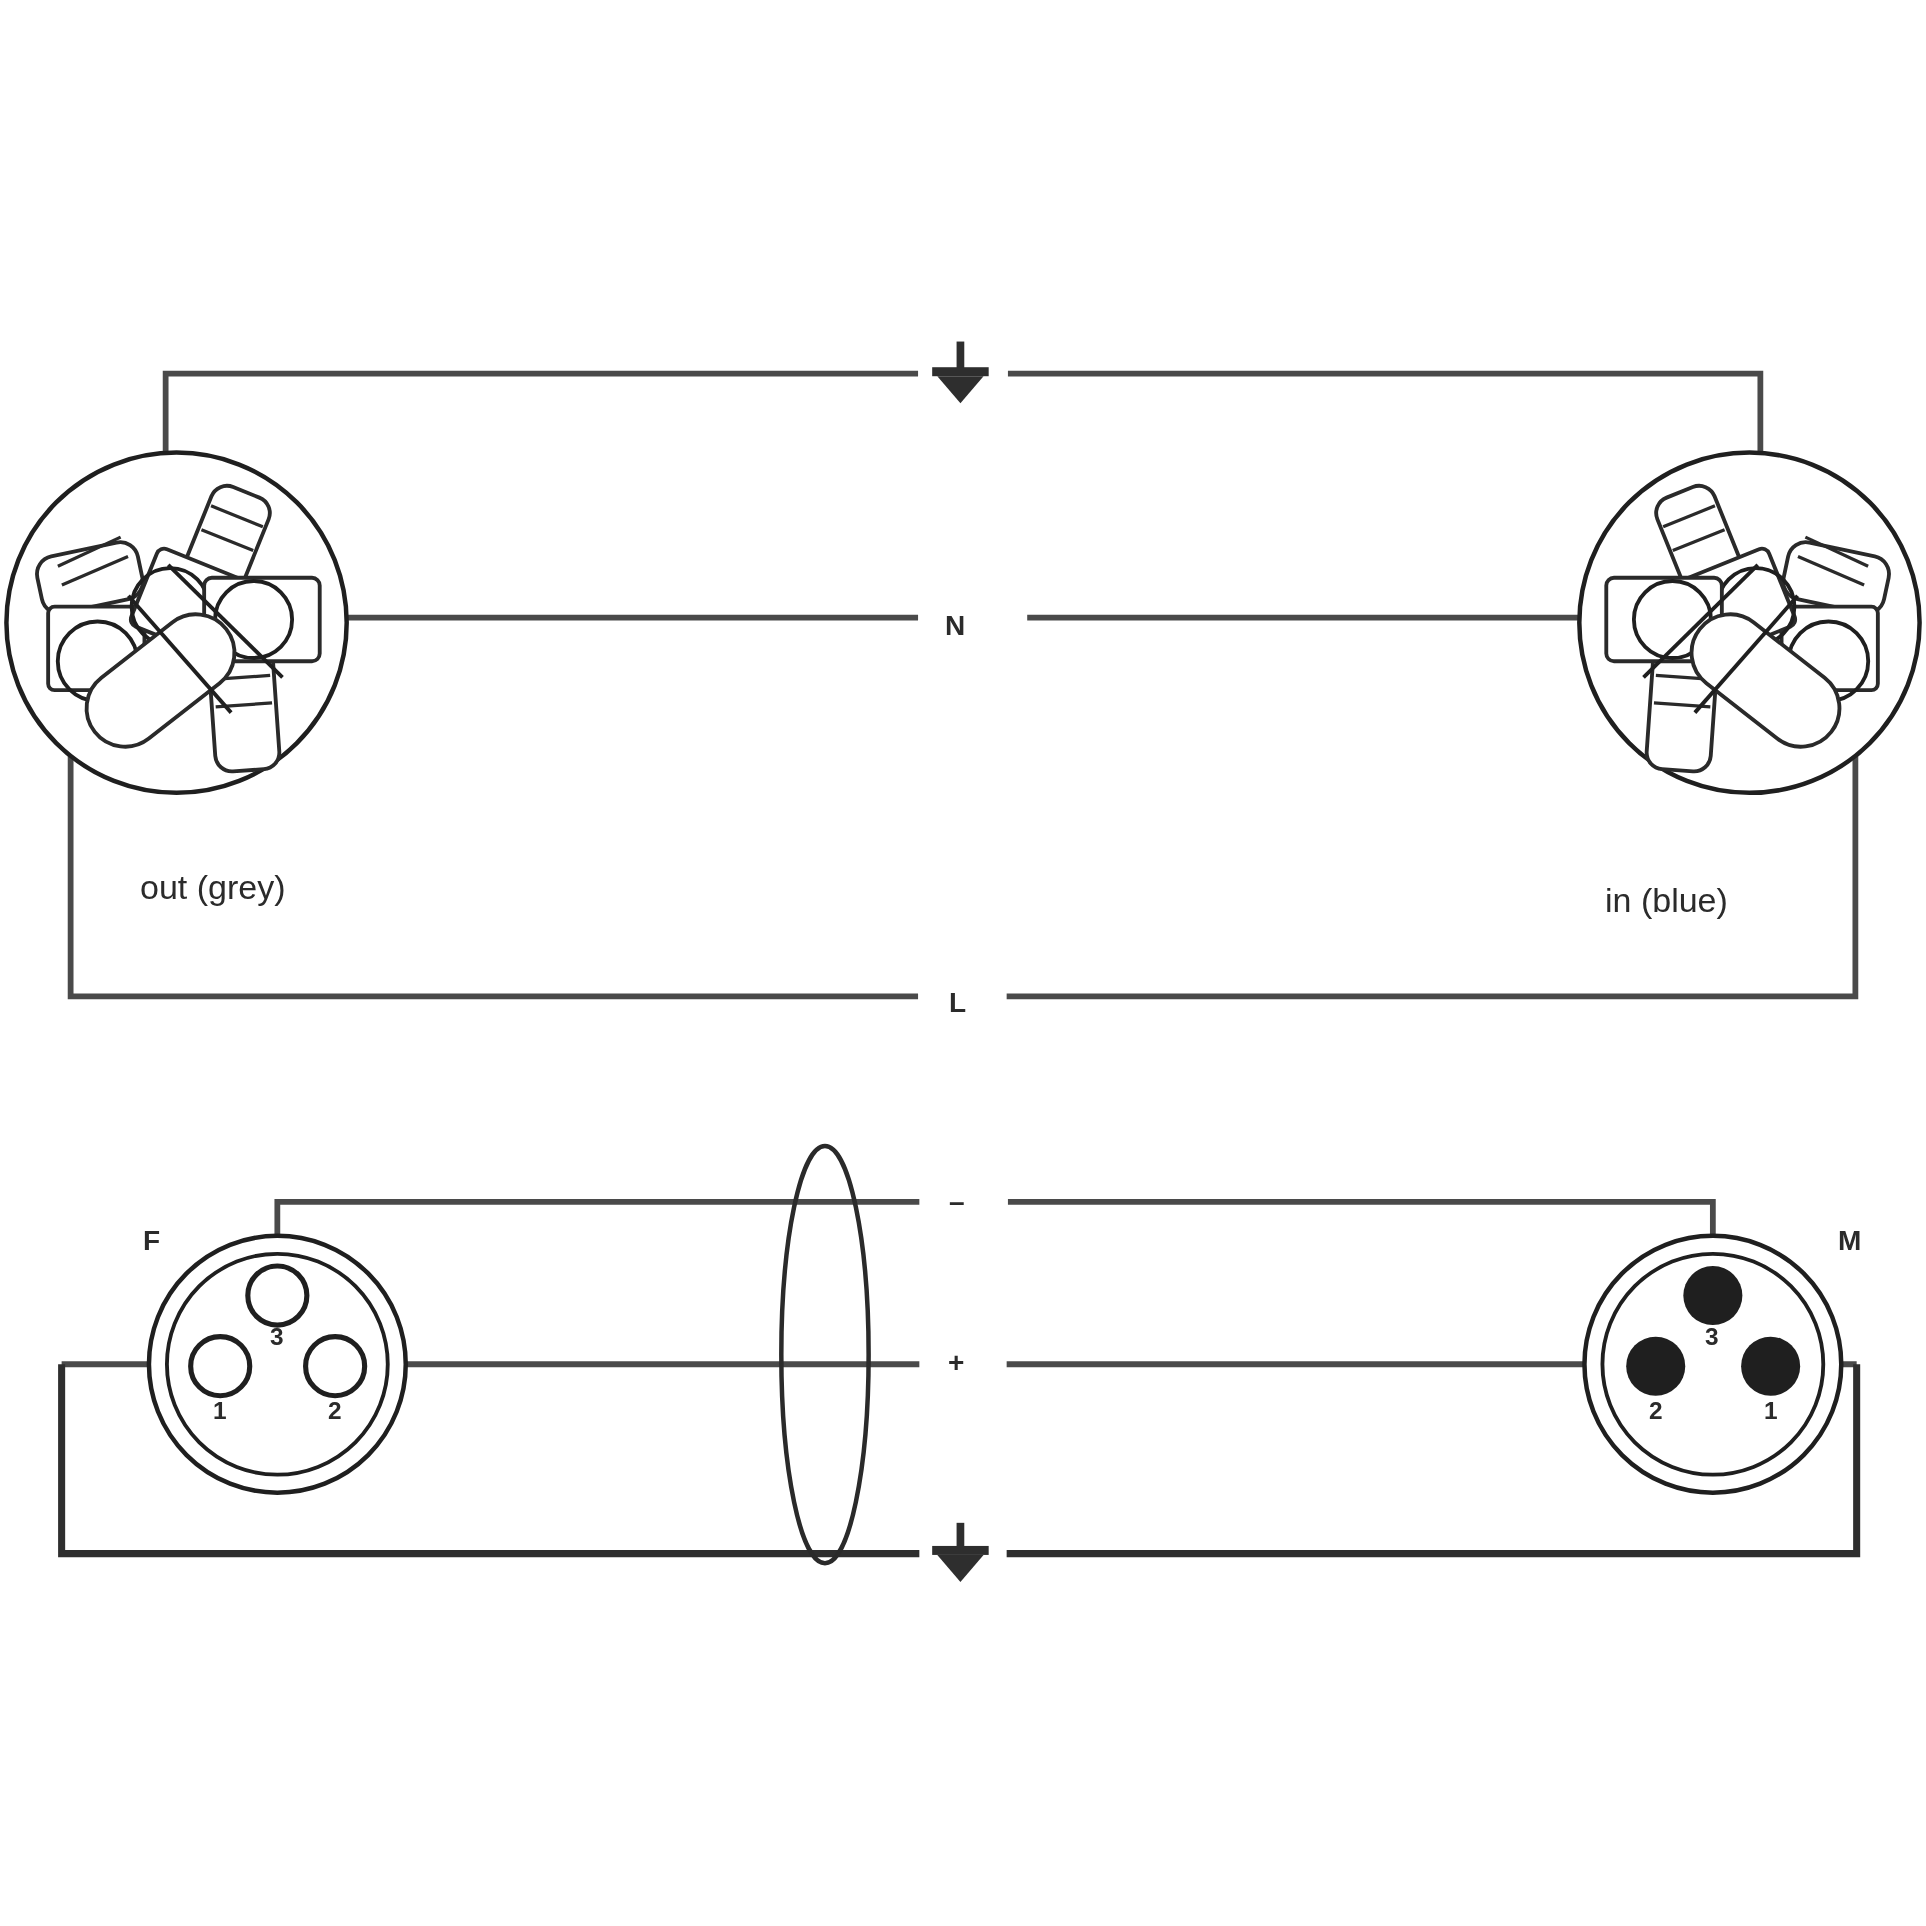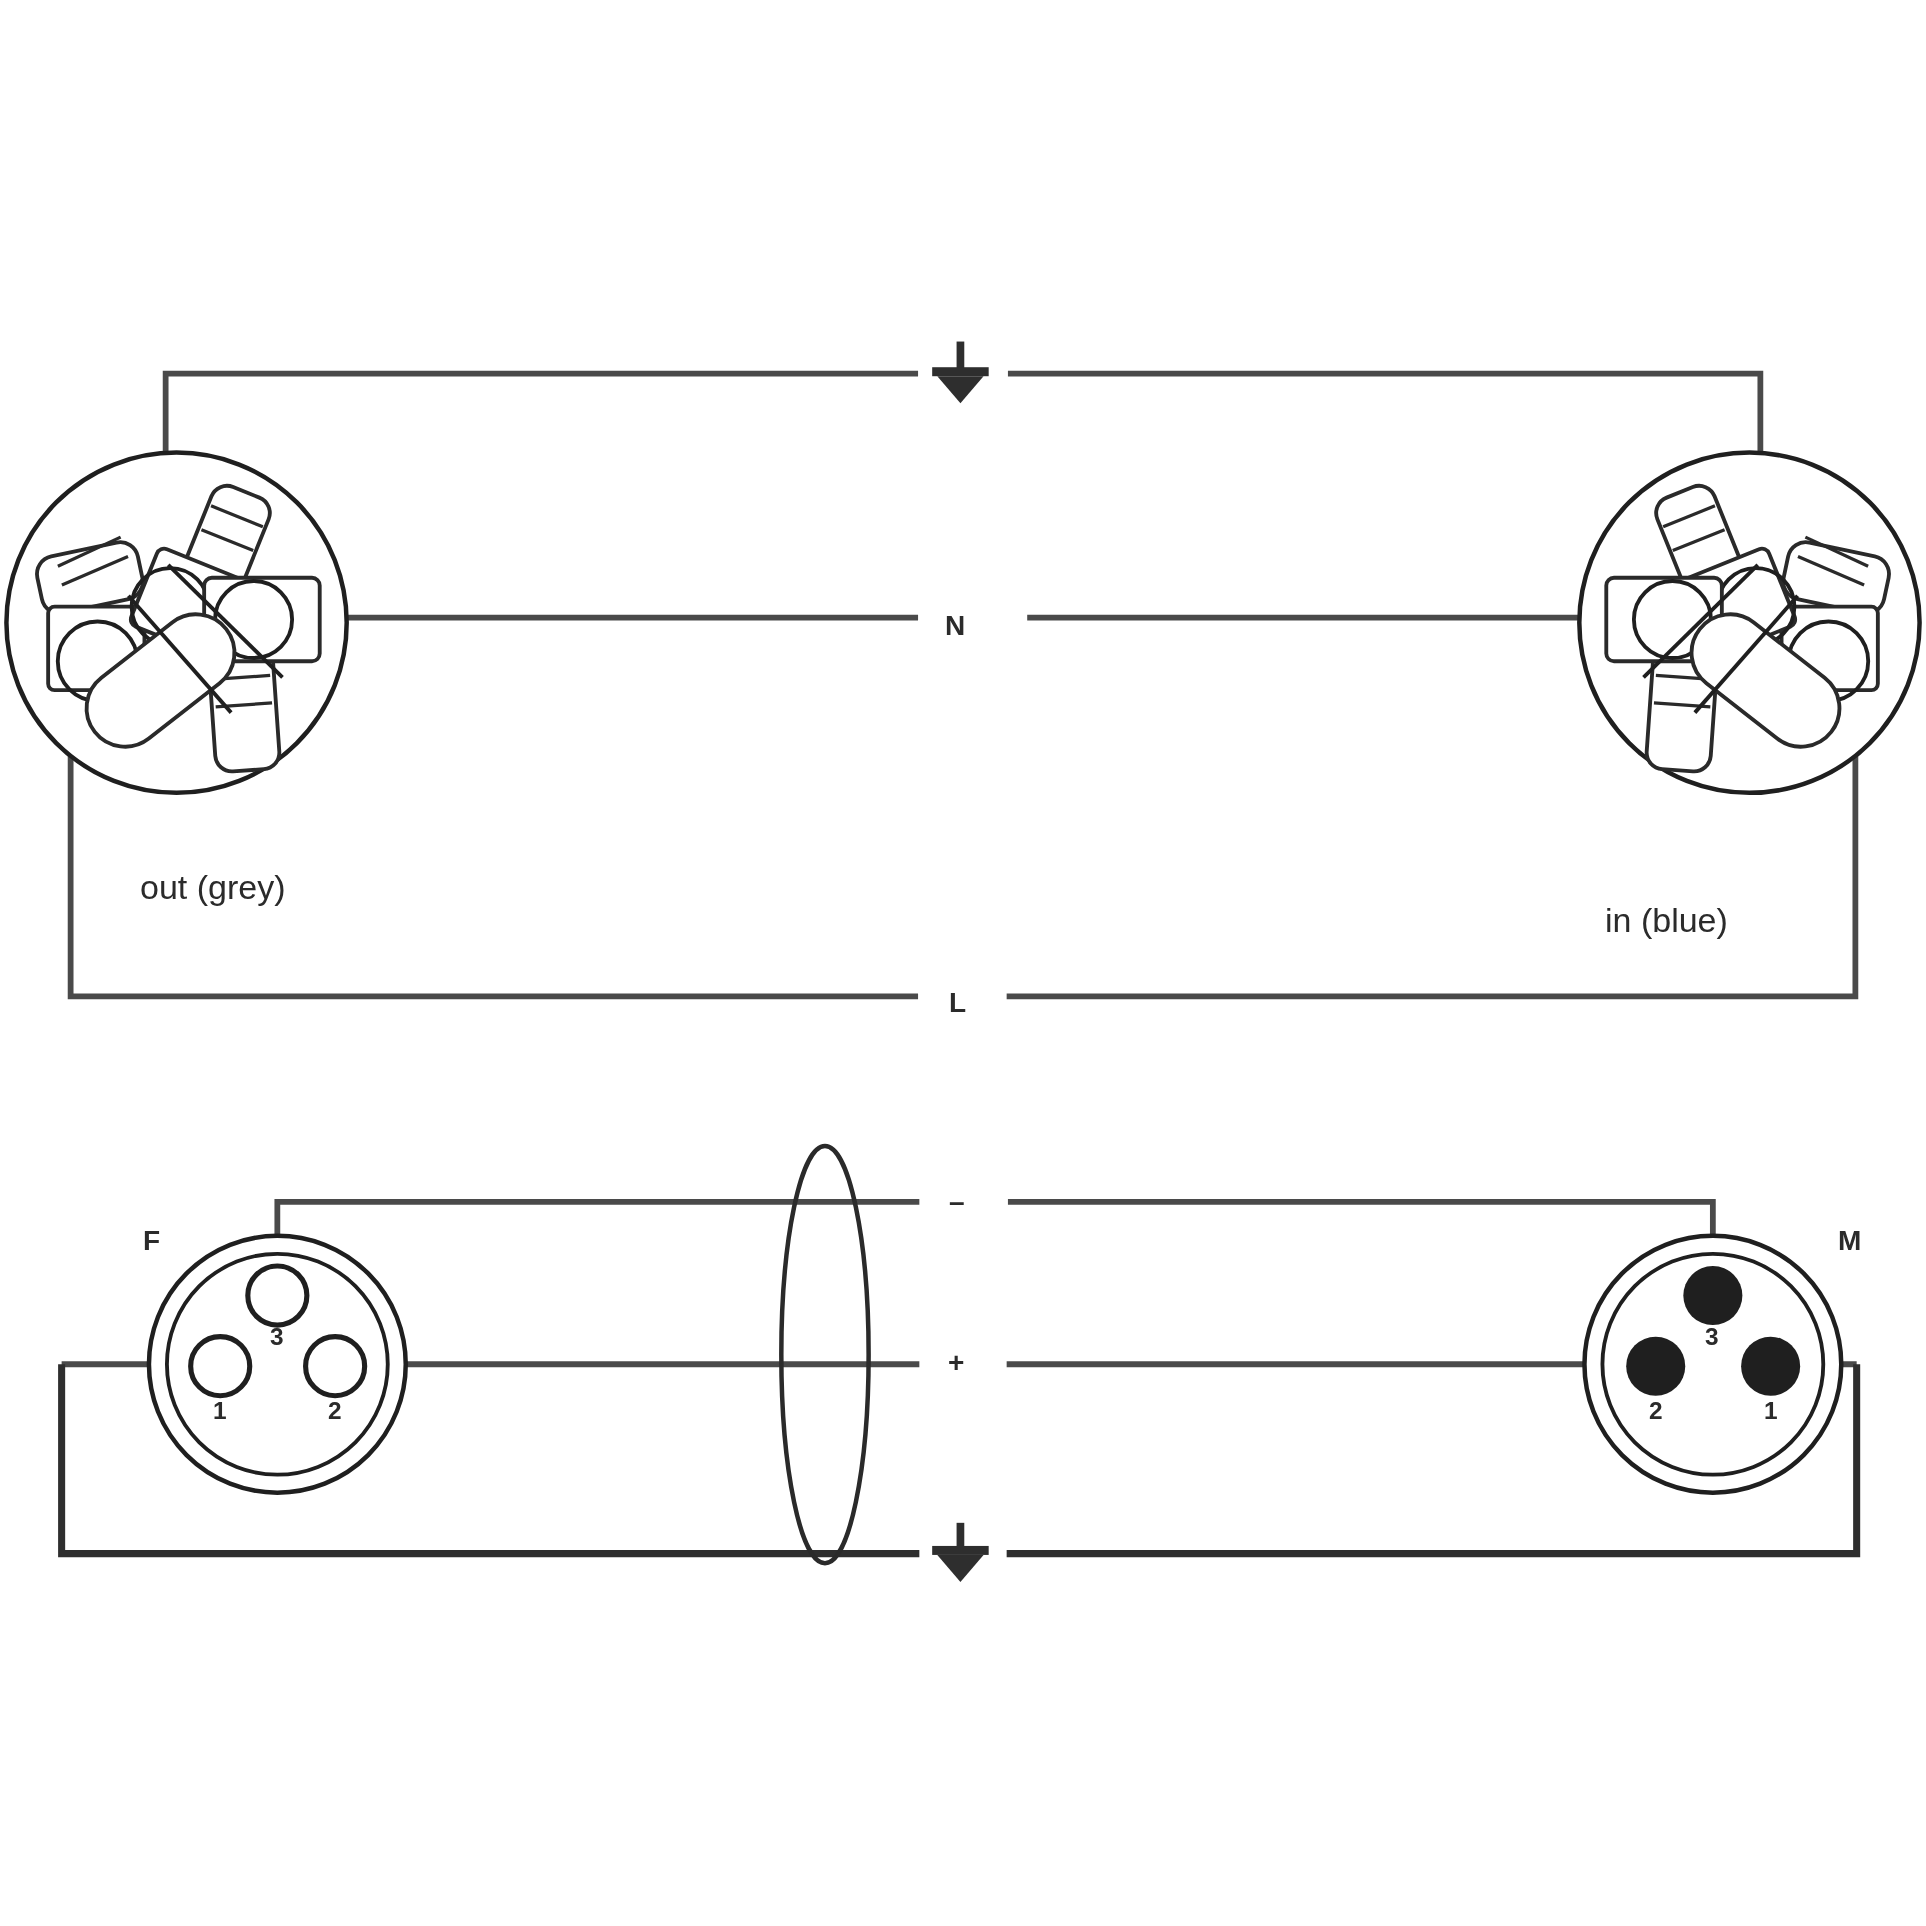--- a/index.html
+++ b/index.html
@@ -261,21 +261,21 @@
 
     </g>
   </svg>
 
   <div class="lbl lbl-center" style="left:945px; top:610px;">N</div>
 
   <div class="lbl lbl-center" style="left:949px; top:987px;">L</div>
 
   <div class="lbl lbl-conn" style="left:140px; top:868px;">out (grey)</div>
 
-  <div class="lbl lbl-conn" style="left:1605px; top:901px;">in (blue)</div>
+  <div class="lbl lbl-conn" style="left:1605px; top:881px;">in (blue)</div>
 
   <div class="lbl lbl-center" style="left:949px; top:1186px;">–</div>
 
   <div class="lbl lbl-center" style="left:948px; top:1347px;">+</div>
 
   <div class="lbl lbl-side" style="left:143px; top:1225px;">F</div>
 
   <div class="lbl lbl-side" style="left:1838px; top:1225px;">M</div>
 
   <div class="lbl lbl-pin" style="left:270px; top:1323px;">3</div>

